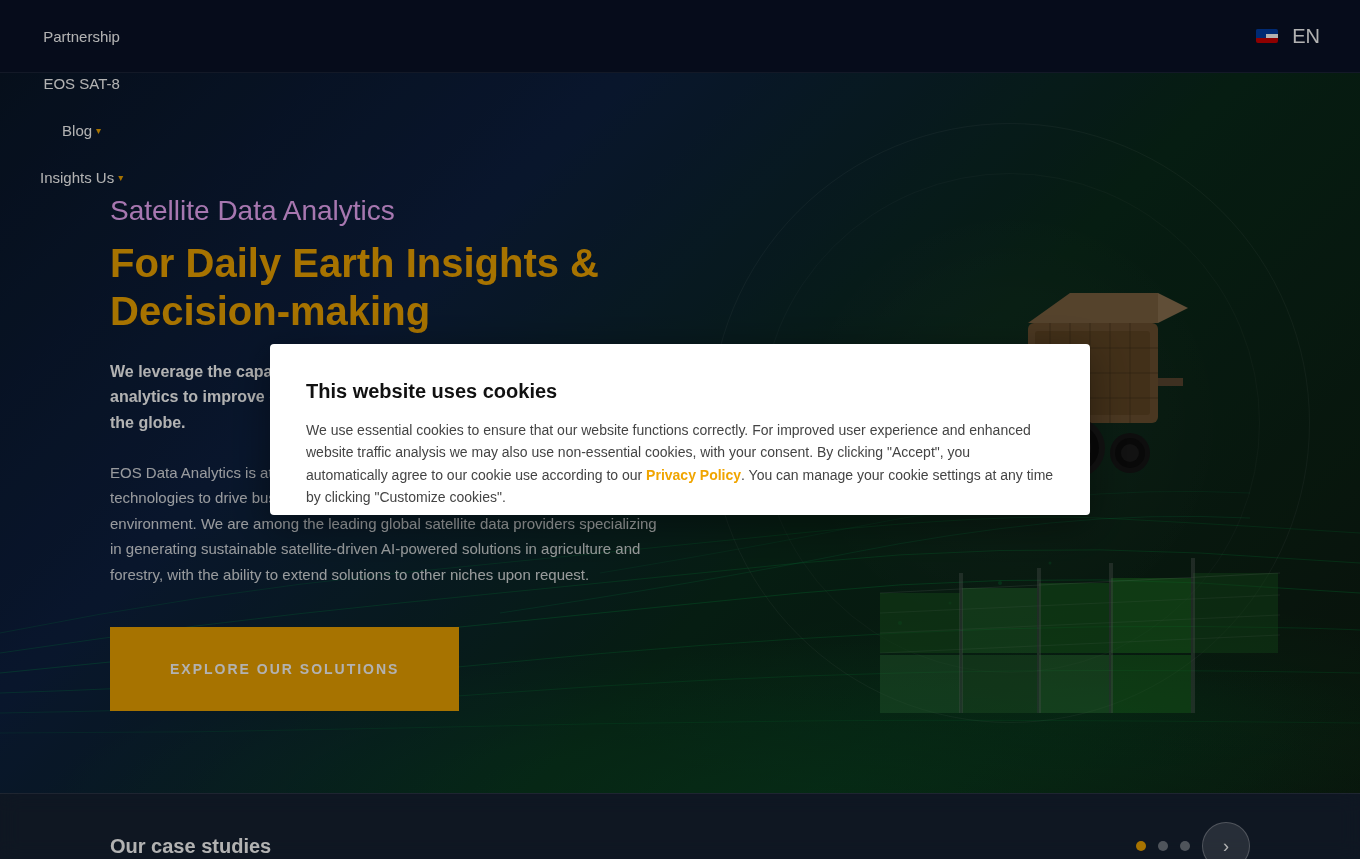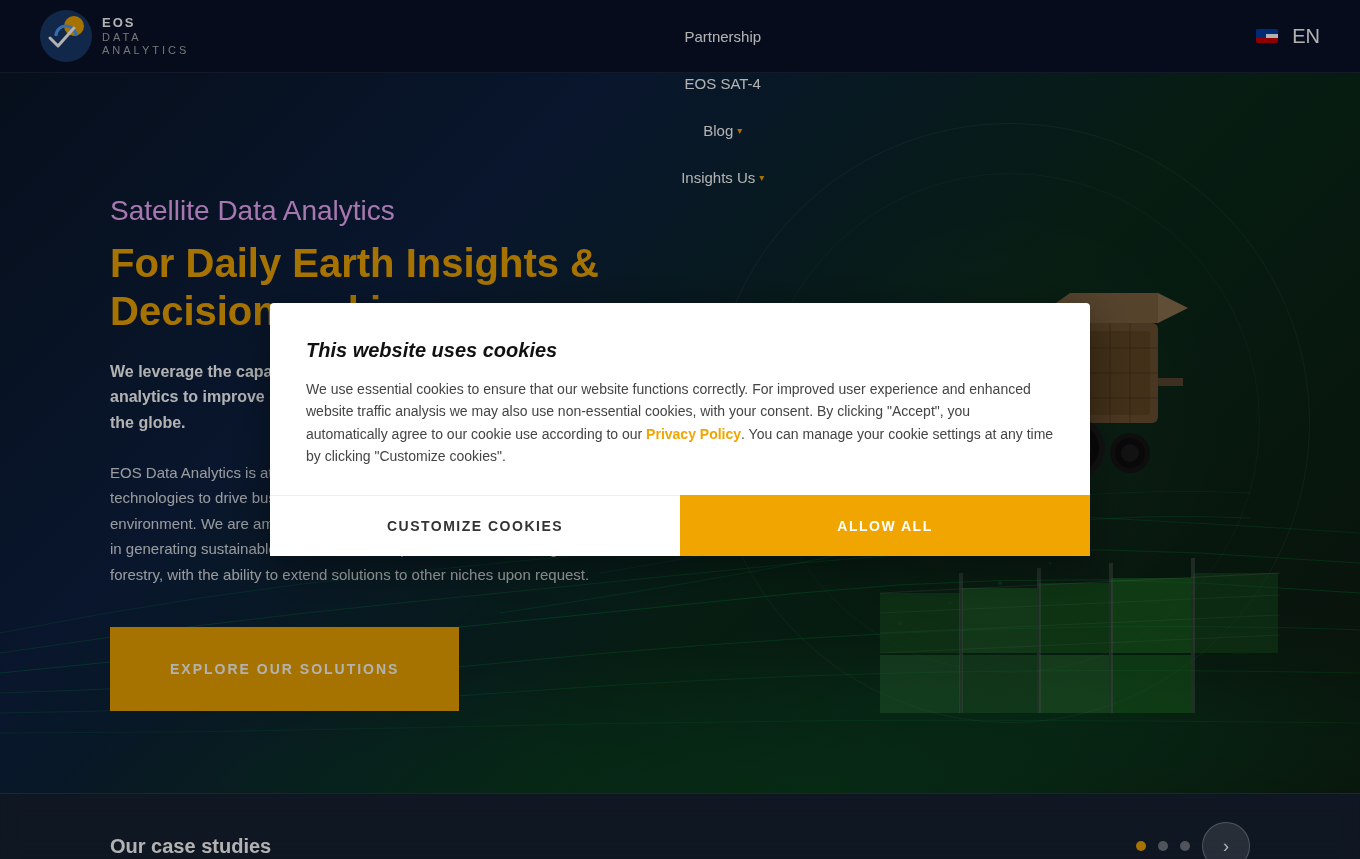--- a/index.html
+++ b/index.html
@@ -230,21 +230,20 @@
       width: 820px;
       padding: 36px 36px 0 36px;
       border-radius: 4px;
       box-shadow: 0 10px 40px rgba(0,0,0,0.4);
     }
     .cookie-title {
       font-size: 20px;
       font-weight: 700;
       color: #111;
       margin-bottom: 16px;
-      font-style: italic;
     }
     .cookie-text {
       font-size: 14px;
       color: #444;
       line-height: 1.6;
       margin-bottom: 7px;
     }
     .cookie-link {
       color: #f0a500;
       font-weight: 600;
@@ -272,55 +271,38 @@
     }
     .cookie-btn-allow {
       background: #f0a500;
       color: #fff;
     }
   </style>
 </head>
 <body>
 
 <header>
-  <div class="logo-area">
-
-    <svg class="logo-icon" viewBox="0 0 52 52">
-      <circle cx="26" cy="26" r="26" fill="#1a3a6b"></circle>
-
-      <circle cx="34" cy="16" r="10" fill="#f0a500"></circle>
-
-      <path d="M16 26 A10 10 0 0 1 36 26" fill="none" stroke="#4a9fff" stroke-width="3"></path>
-
-      <path d="M10 28 L18 36 L34 18" fill="none" stroke="#fff" stroke-width="3" stroke-linecap="round" stroke-linejoin="round"></path>
-    </svg>
-    <div class="logo-text">
-      <span class="eos">EOS</span>
-      <span class="data">DATA</span>
-      <span class="analytics">ANALYTICS</span>
-    </div>
-  </div>
 
   <nav>
     <a class="nav-item">
       <span>Products</span>
       <span class="chevron-down">▾</span>
     </a>
     <a class="nav-item">
       <span>Solutions</span>
     </a>
     <a class="nav-item">
       <span>Company</span>
       <span class="chevron-down">▾</span>
     </a>
     <a class="nav-item">
       <span>Partnership</span>
     </a>
     <a class="nav-item">
-      <span>EOS SAT-4</span>
+      <span>EOS SAT-8</span>
     </a>
     <a class="nav-item">
       <span>Blog</span>
       <span class="chevron-down">▾</span>
     </a>
     <a class="nav-item">
       <span>Insights Us</span>
       <span class="chevron-down">▾</span>
     </a>
   </nav>
@@ -446,18 +428,14 @@
     </button>
   </div>
 </div>
 
 <div class="cookie-overlay">
   <div class="cookie-banner">
     <h3 class="cookie-title">This website uses cookies</h3>
     <p class="cookie-text">
       <span>We use essential cookies to ensure that our website functions correctly. For improved user experience and enhanced website traffic analysis we may also use non-essential cookies, with your consent. By clicking "Accept", you automatically agree to our cookie use according to our </span><a class="cookie-link">Privacy Policy</a><span>. You can manage your cookie settings at any time by clicking "Customize cookies".</span>
     </p>
-    <div class="cookie-buttons">
-      <button class="cookie-btn cookie-btn-customize">CUSTOMIZE COOKIES</button>
-      <button class="cookie-btn cookie-btn-allow">ALLOW ALL</button>
-    </div>
   </div>
 </div>
 
 </body></html>

